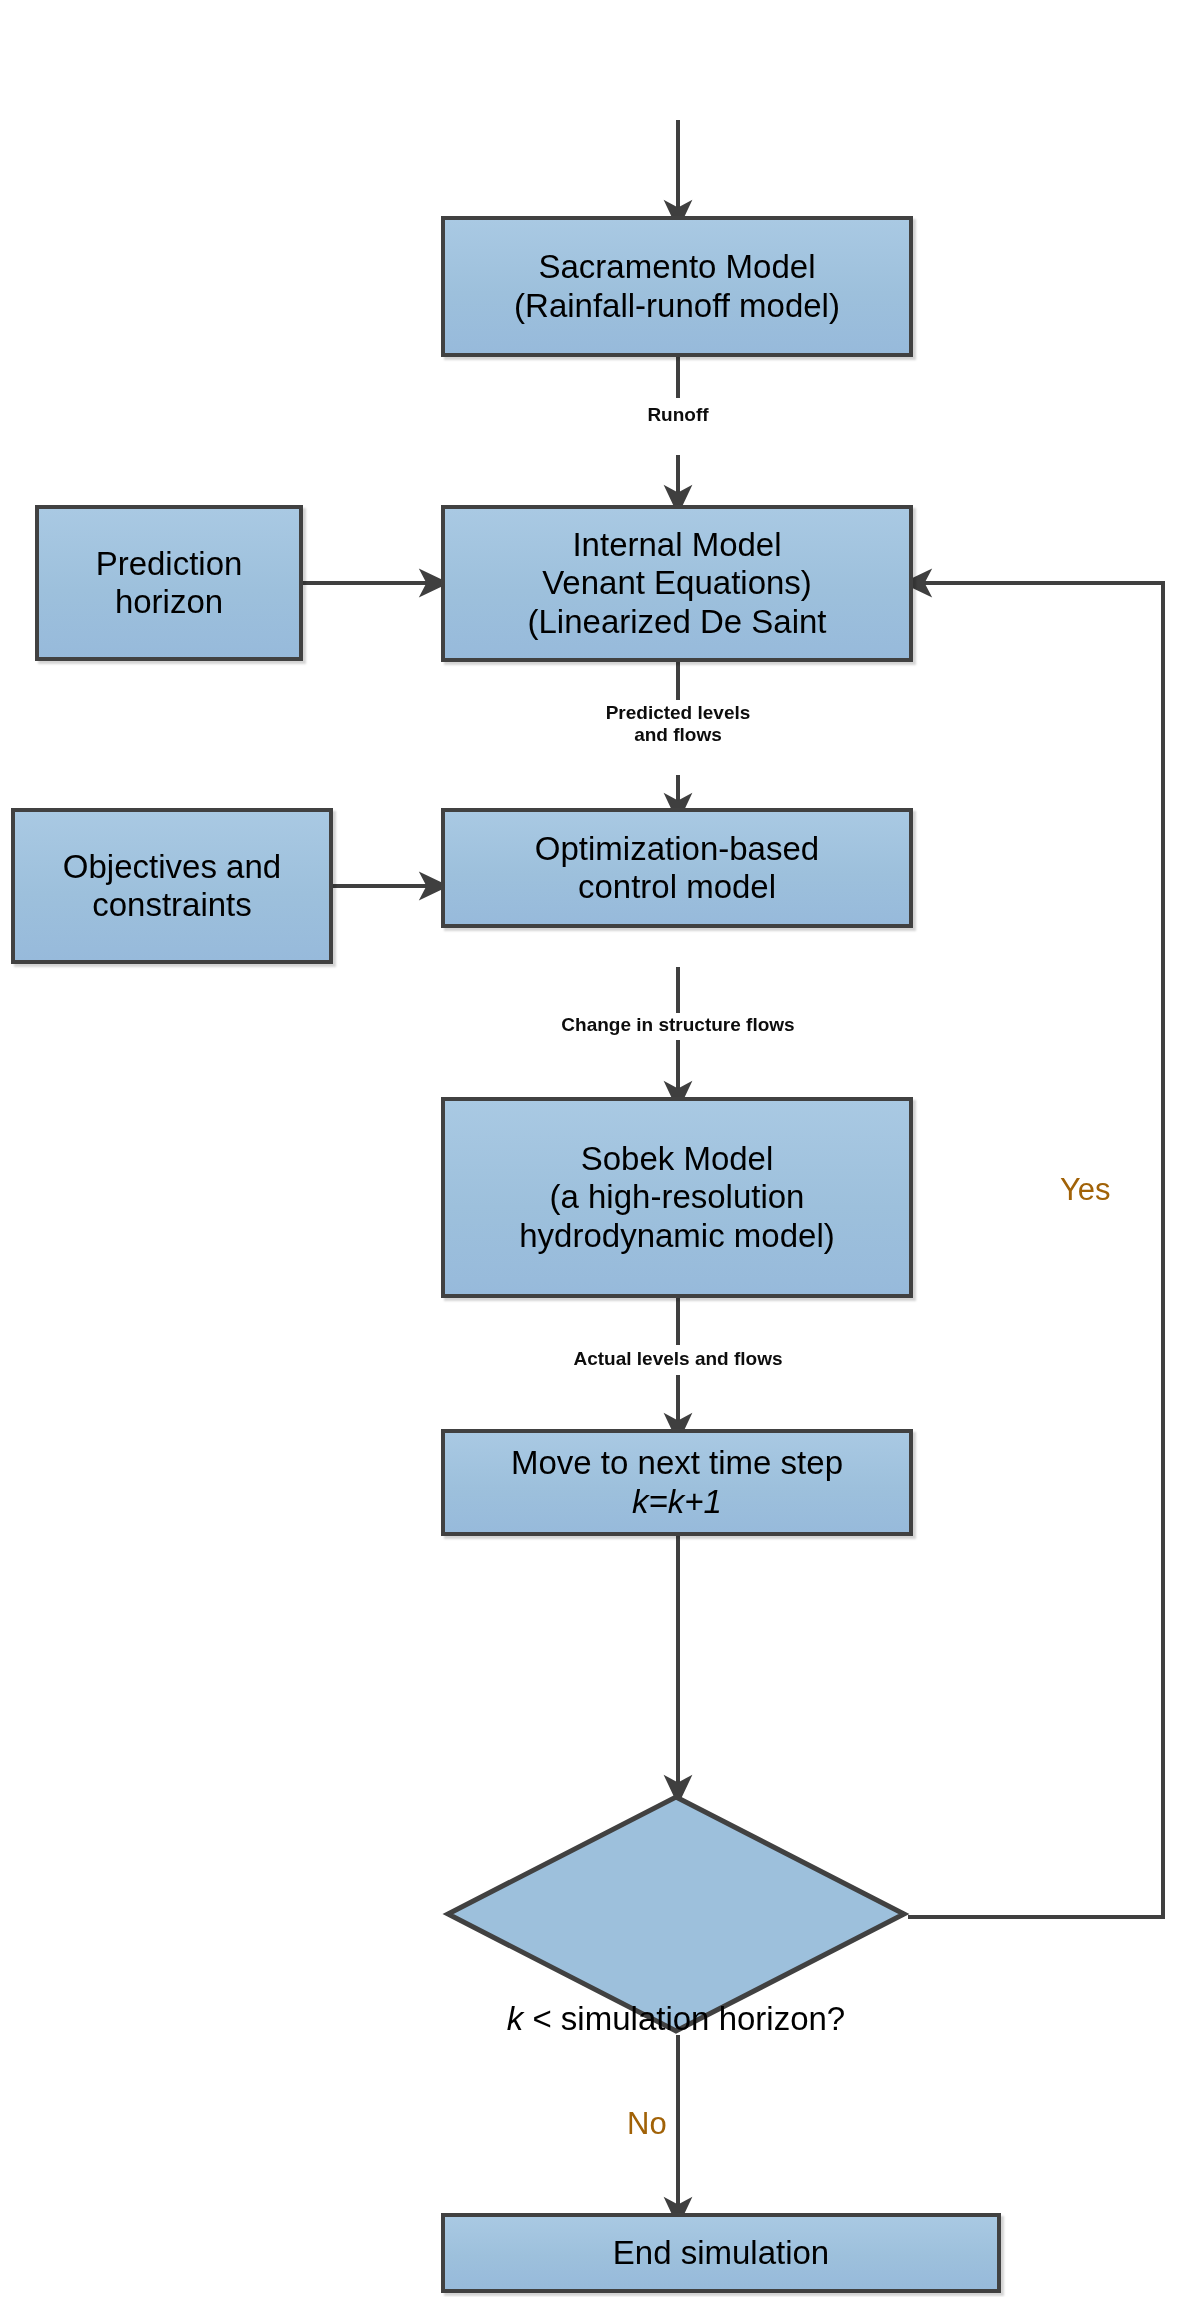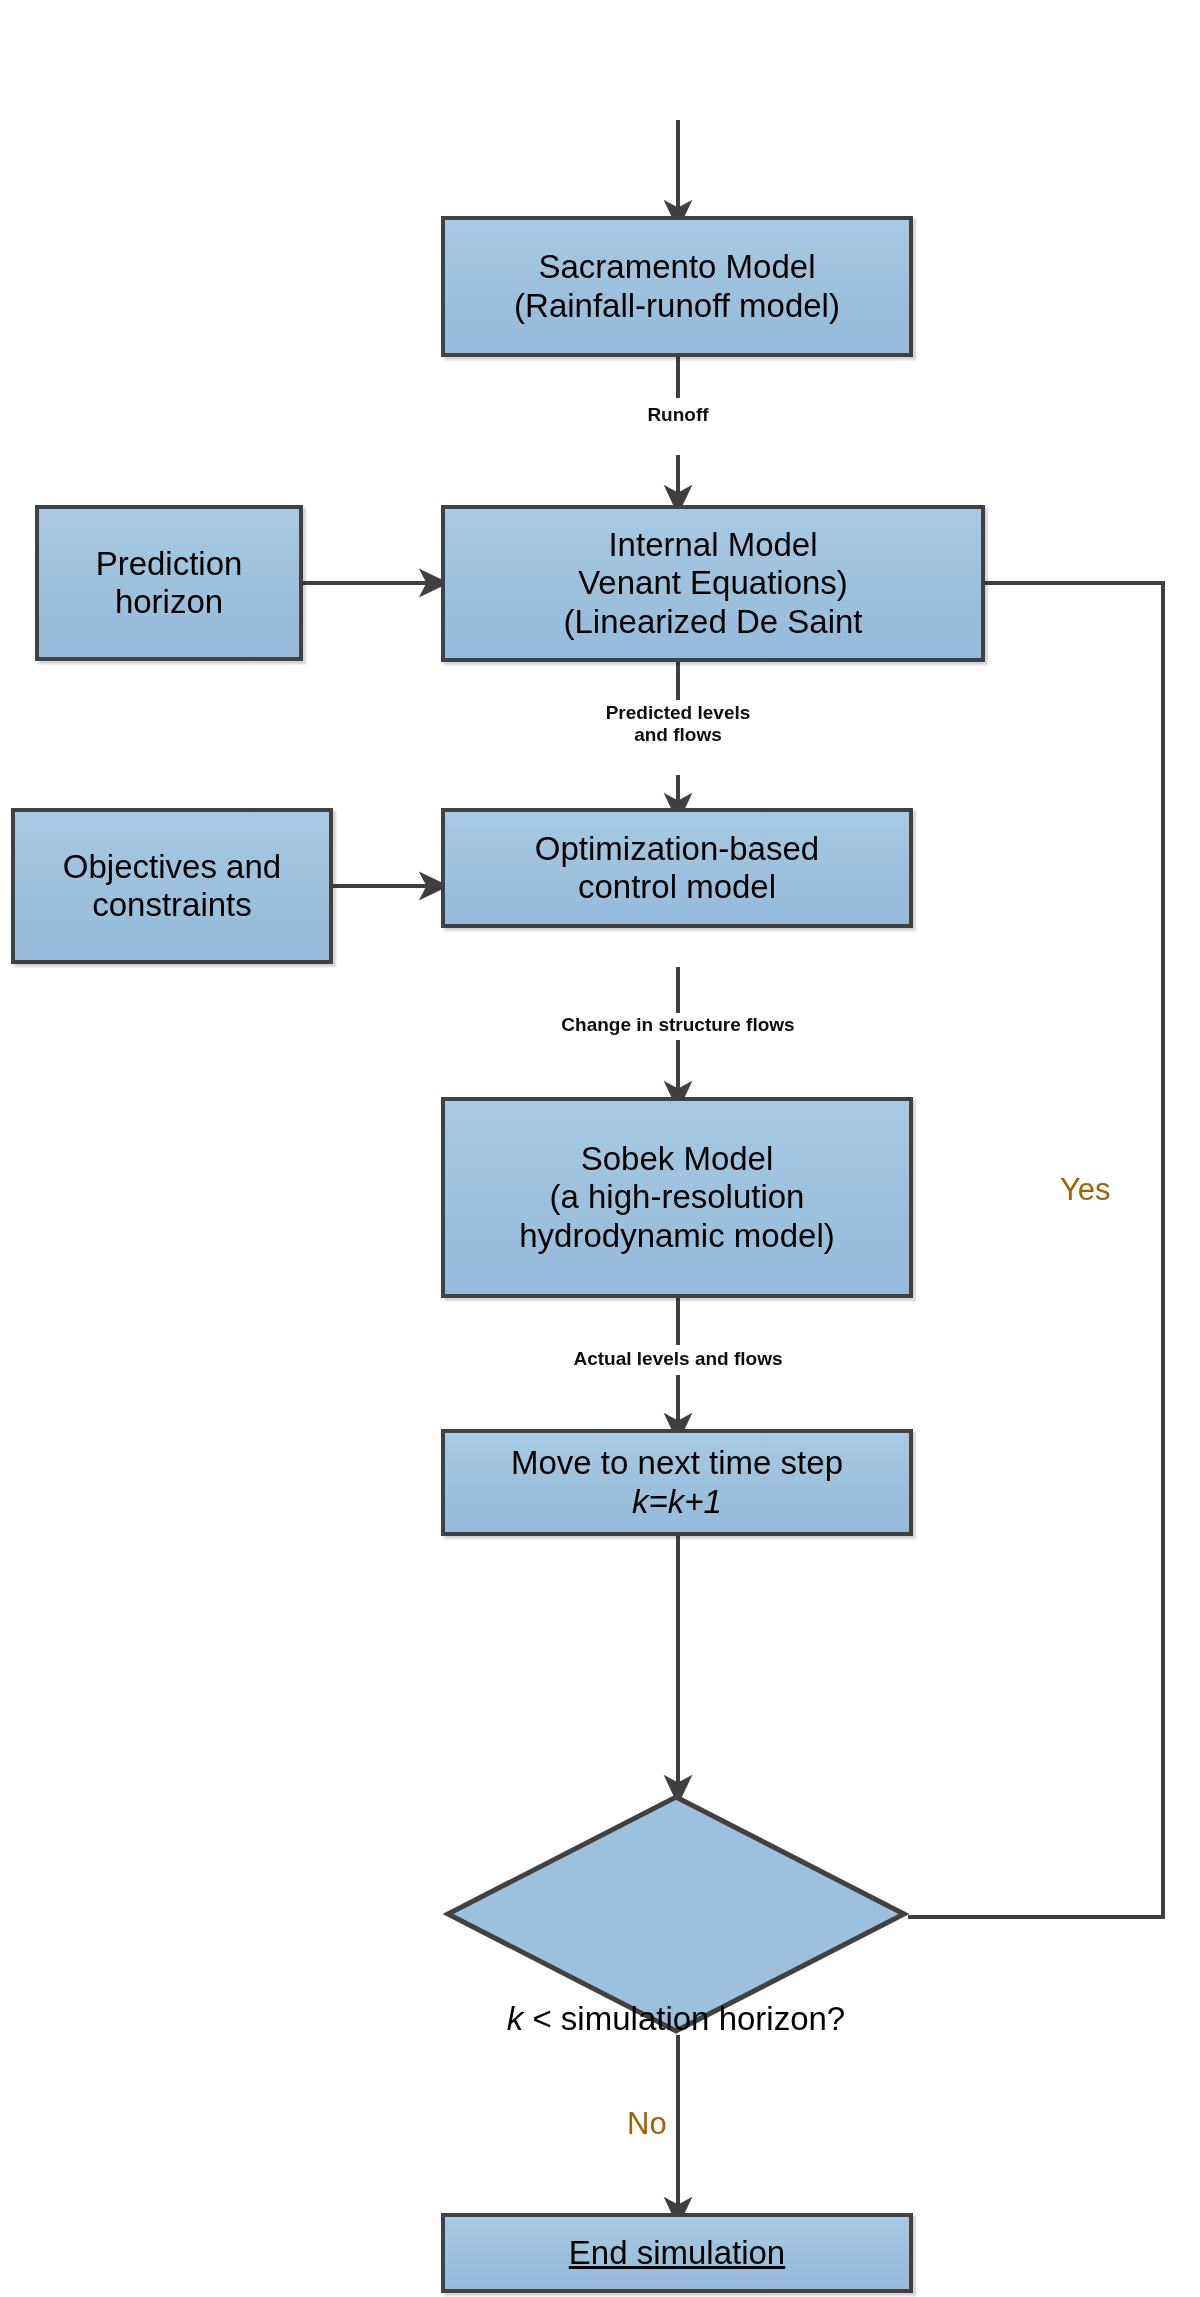--- a/index.html
+++ b/index.html
@@ -145,21 +145,21 @@
     </span>
   </div>
 
   <div class="node fs-node" style="left:35px; top:505px; width:268px; height:156px;">
     <span class="txt">
       <span class="line">Prediction</span>
       <span class="line">horizon</span>
     </span>
   </div>
 
-  <div class="node fs-node" style="left:441px; top:505px; width:544px; height:157px;">
+  <div class="node fs-node" style="left:441px; top:505px; width:472px; height:157px;">
     <span class="txt">
       <span class="line">Internal Model</span>
       <span class="line">Venant Equations)</span>
       <span class="line">(Linearized De Saint</span>
     </span>
   </div>
 
   <div class="node fs-node" style="left:11px; top:808px; width:322px; height:156px;">
     <span class="txt">
       <span class="line">Objectives and</span>
@@ -194,21 +194,21 @@
       <polygon points="235,7 463,124 235,241 7,124" fill="#9dc0dc" stroke="#414141" stroke-width="5" style="filter:none"></polygon>
     </svg>
     <div class="diamond-label fs-node">
       <span class="txt">
         <span class="line"><span class="it-inline">k</span><span> &lt; simulation</span></span>
         <span class="line">horizon?</span>
       </span>
     </div>
   </div>
 
-  <div class="node fs-node" style="left:441px; top:2213px; width:472px; height:80px;text-decoration:underline;">
+  <div class="node fs-node" style="left:441px; top:2213px; width:560px; height:80px;">
     <span class="txt">
       <span class="line">End simulation</span>
     </span>
   </div>
 
   <div class="edge-label fs-small" style="left:578px; top:404px; width:200px;">Runoff</div>
 
   <div class="edge-label fs-small" style="left:548px; top:702px; width:260px;">Predicted levels
 and flows</div>
 

